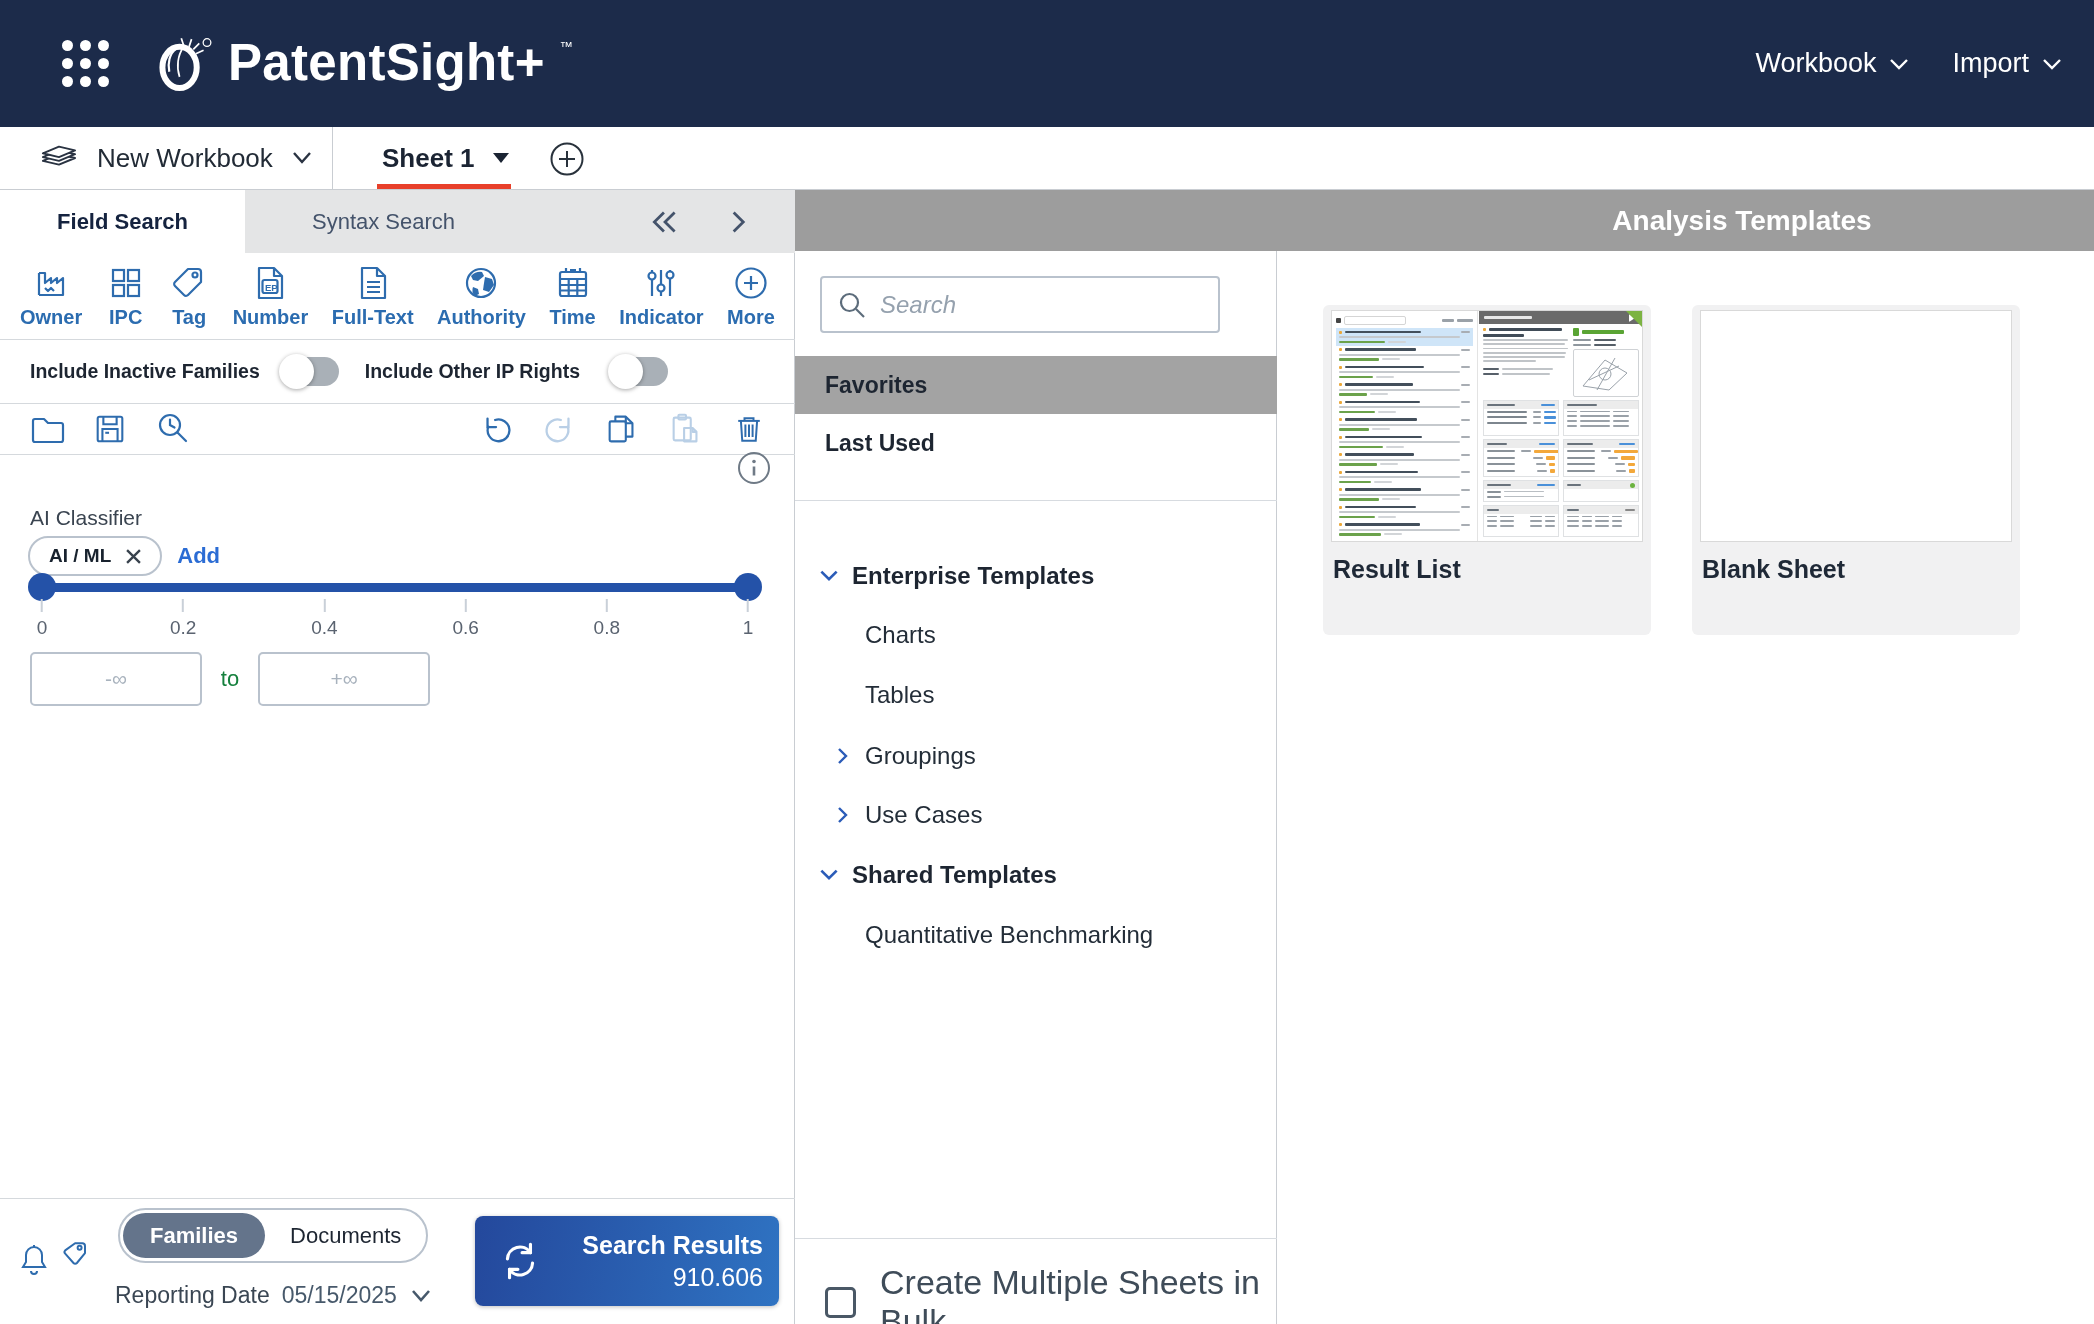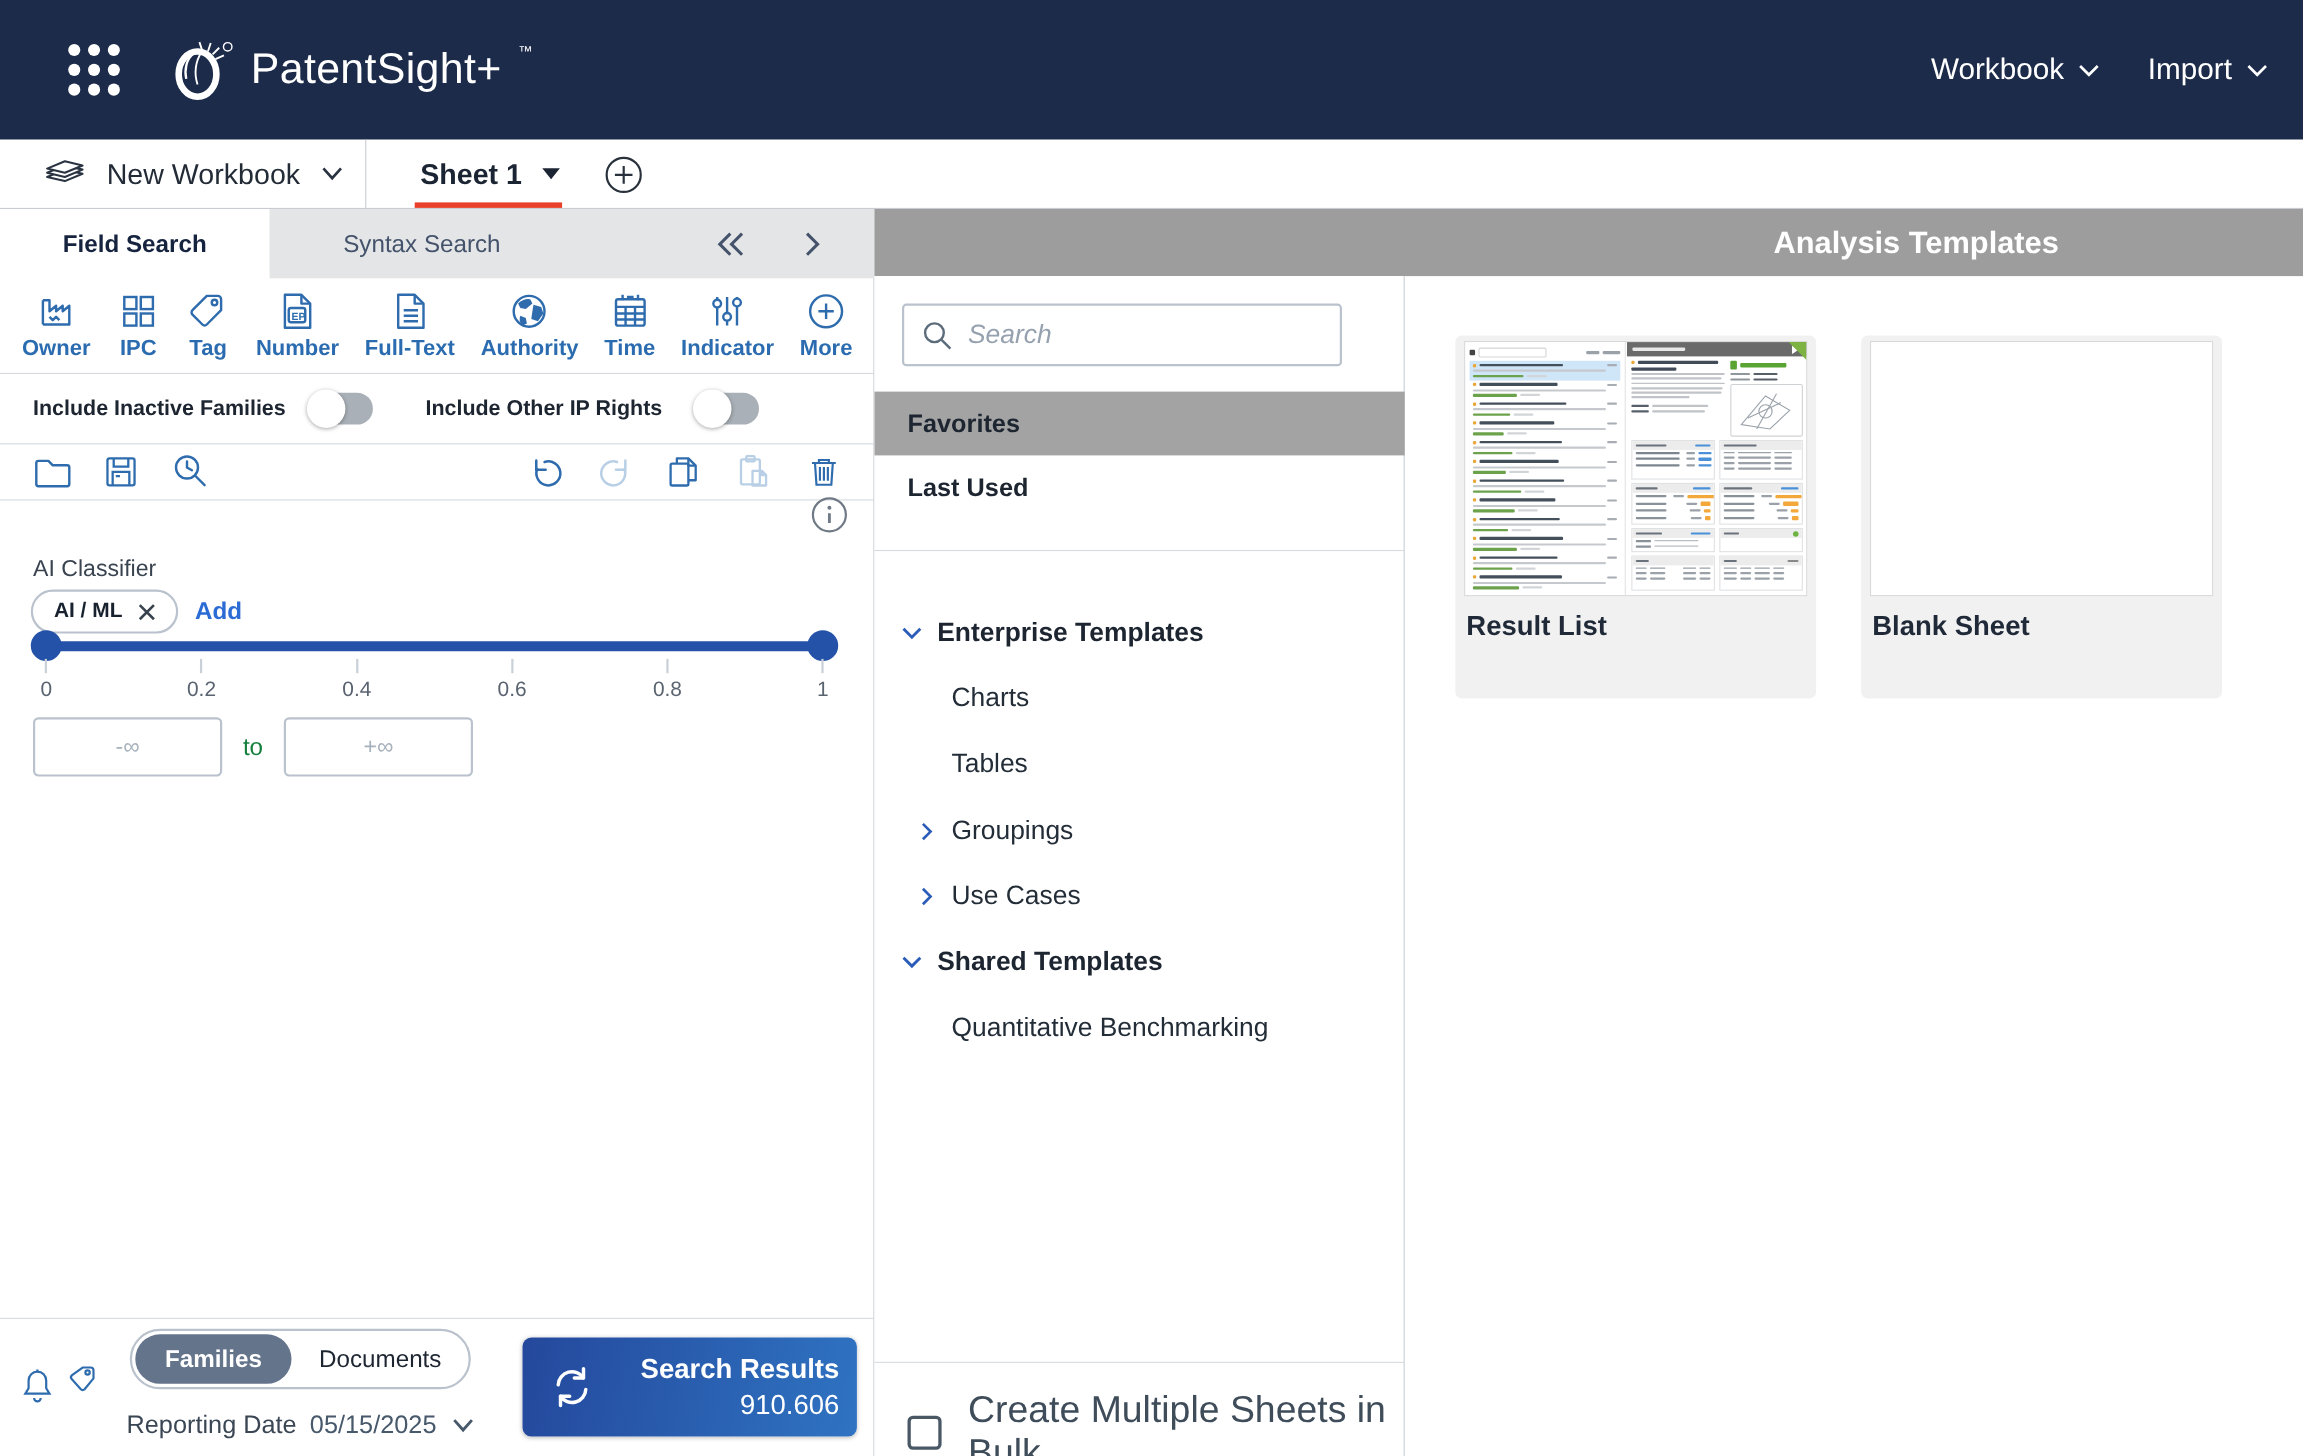--- a/index.html
+++ b/index.html
@@ -10,21 +10,21 @@
   svg { display:block; }
   i { font-style:normal; }
 
   
   #topbar { position:absolute; left:0; top:0; width:2094px; height:127px;
             background:#1c2b4a; display:flex; align-items:center; }
   .waffle { margin-left:62px; display:grid; grid-template-columns:repeat(3,11px);
             grid-auto-rows:11px; gap:7px; cursor:pointer; }
   .waffle i { background:#fff; border-radius:50%; }
   .brand { display:flex; align-items:flex-start; margin-left:44px; gap:15px; color:#fff; }
-  .brand-name { font-size:39px; font-weight:400; letter-spacing:.3px; line-height:58px; }
+  .brand-name { font-size:51px; font-weight:700; letter-spacing:.3px; line-height:58px; }
   .brand-tm { font-size:13px; line-height:26px; }
   .topmenus { margin-left:auto; margin-right:31px; display:flex; gap:42px; }
   .topmenu { display:flex; align-items:center; gap:12px; color:#fff; font-size:27px; cursor:pointer; }
 
   
   #wbbar { position:absolute; left:0; top:127px; width:2094px; height:63px; background:#fff;
            border-bottom:1px solid #c9cdd2; }
   .wb-left { position:absolute; left:36px; top:0; height:62px; display:flex; align-items:center;
              gap:17px; font-size:26px; color:#222b36; cursor:pointer; }
   .wb-div { position:absolute; left:332px; top:0; width:1px; height:62px; background:#c9cdd2; }
@@ -54,21 +54,21 @@
           cursor:pointer; }
   .fbtn span { font-size:20px; font-weight:700; color:#2b6cb0; }
 
   .togglerow { position:absolute; left:0; top:150px; width:795px; height:64px;
                border-bottom:1px solid #d5d9dd; display:flex; align-items:center; padding-left:30px; }
   .tlabel { font-size:19.5px; font-weight:700; color:#1d2531; }
   .switch { width:58px; height:29px; border-radius:15px; background:#a9b0b7; position:relative;
             cursor:pointer; flex:none; }
   .switch::after { content:""; position:absolute; left:-2px; top:-3px; width:35px; height:35px;
                    background:#fff; border-radius:50%; box-shadow:0 1px 4px rgba(0,0,0,.35); }
-  .sw1 { margin-left:21px; } .lab2 { margin-left:48px; } .sw2 { margin-left:30px; }
+  .sw1 { margin-left:21px; } .lab2 { margin-left:26px; } .sw2 { margin-left:30px; }
 
   .actionrow { position:absolute; left:0; top:214px; width:795px; height:51px;
                border-bottom:1px solid #d5d9dd; display:flex; align-items:center; padding:0 28px; }
   .agroup-l { display:flex; gap:26px; align-items:center; }
   .agroup-r { margin-left:auto; display:flex; gap:26px; align-items:center; }
   .aicon { cursor:pointer; }
 
   .info-btn { position:absolute; left:737px; top:261px; cursor:pointer; }
 
   .clf-title { position:absolute; left:30px; top:316px; font-size:21px; color:#3a4450; }

